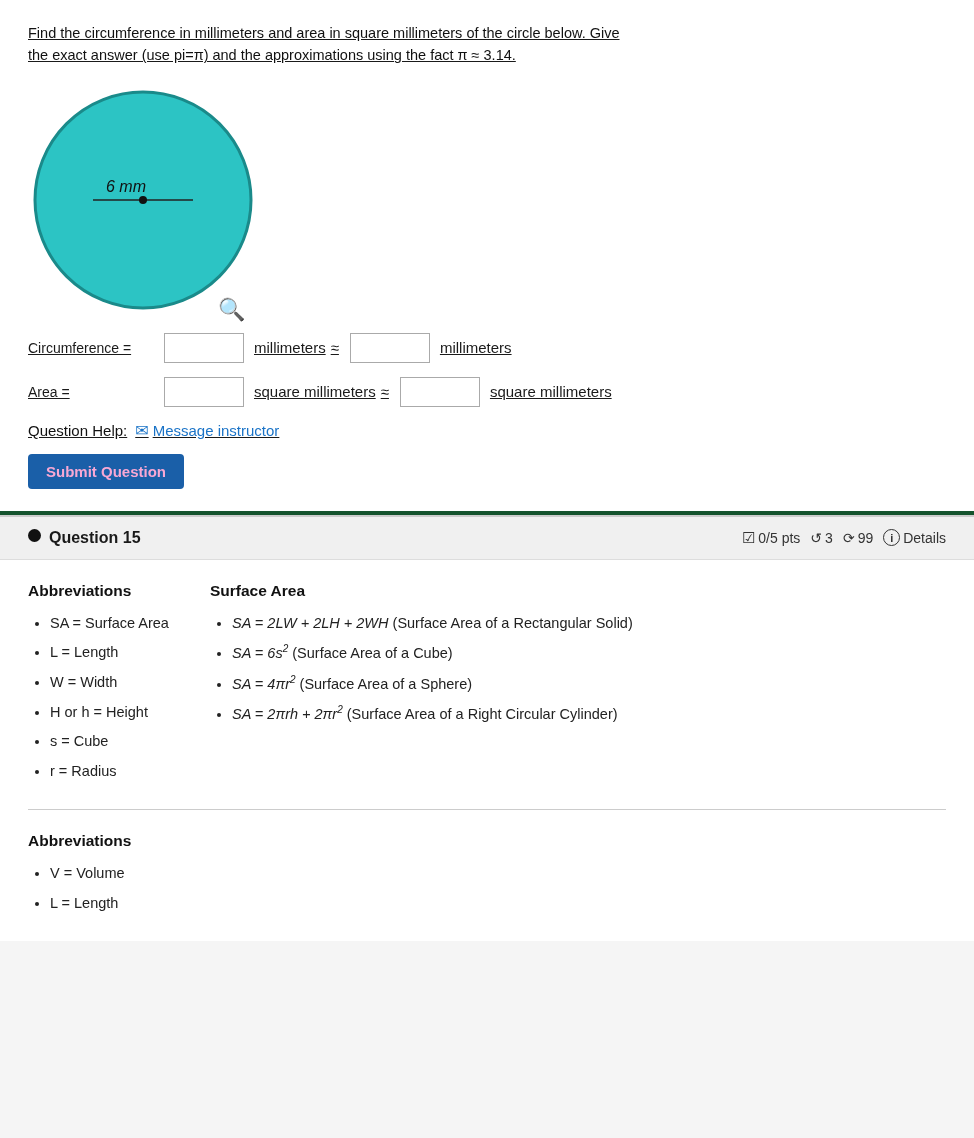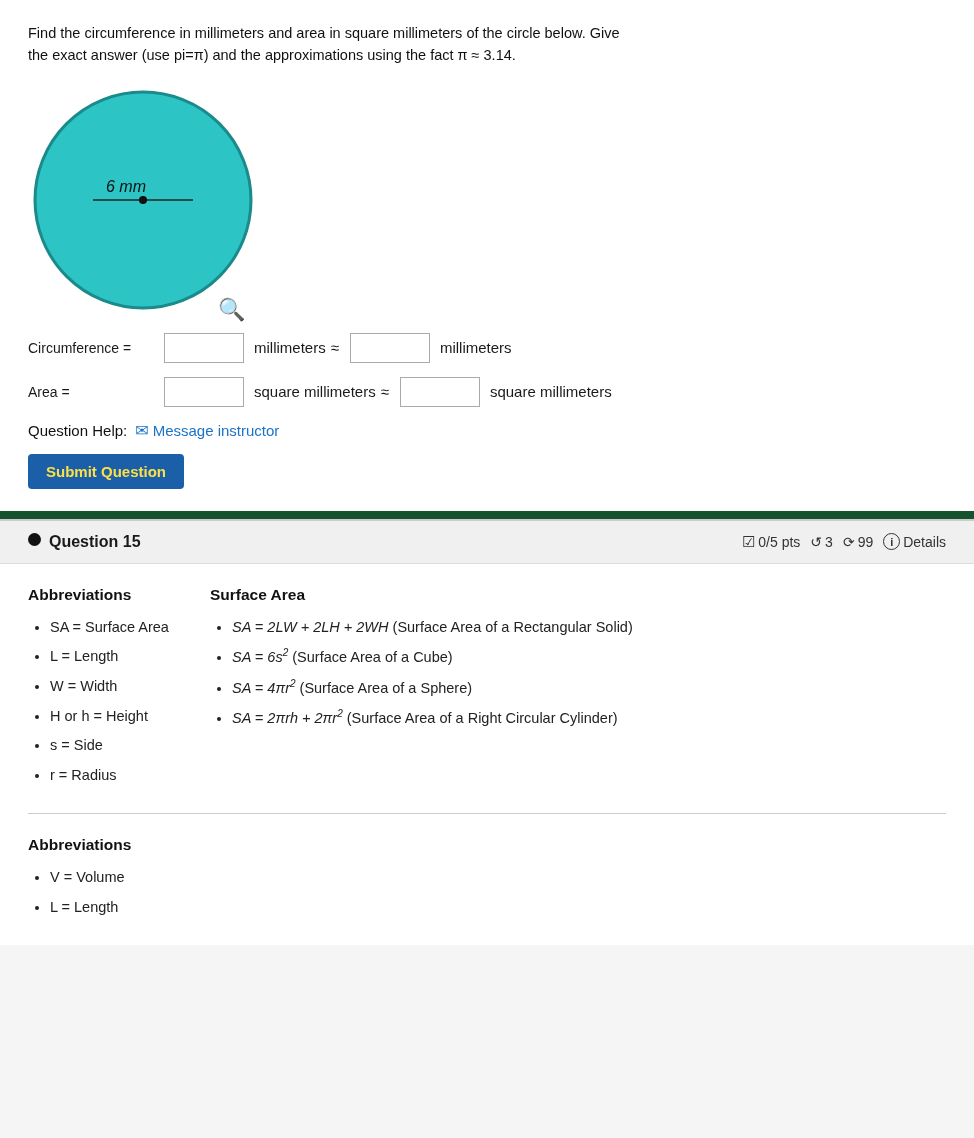--- a/index.html
+++ b/index.html
@@ -13,21 +13,22 @@
     }
     .main-container {
       background: #f5f5f5;
       width: 974px;
       min-height: 1138px;
       padding: 0;
     }
     .question-block {
       background: #fff;
       padding: 22px 28px 22px 28px;
-      border-bottom: 8px solid #14532d;
+      border-bottom: 4px solid #14532d;
+      text-decoration: underline;
     }
     .problem-text {
       font-size: 14.5px;
       line-height: 1.55;
       margin-bottom: 18px;
       color: #111;
     }
     .circle-area {
       display: flex;
       align-items: flex-end;
@@ -87,21 +88,21 @@
     }
     .message-link {
       color: #1a73c7;
       text-decoration: none;
       display: flex;
       align-items: center;
       gap: 4px;
     }
     .submit-btn {
       background: #1a5fa8;
-      color: #fde047;
+      color: #f9a8d4;
       border: none;
       padding: 9px 18px;
       font-size: 15px;
       font-weight: bold;
       border-radius: 4px;
       cursor: pointer;
     }
     
     .q15-header {
       background: #f0f0f0;
@@ -273,21 +274,21 @@
   <div class="reference-block">
 
     <div class="ref-columns">
       <div class="ref-col-abbr">
         <div class="ref-section-title">Abbreviations</div>
         <ul class="ref-list">
           <li><span>SA = Surface Area</span></li>
           <li><span>L = Length</span></li>
           <li><span>W = Width</span></li>
           <li><span>H or h = Height</span></li>
-          <li><span>s = Side</span></li>
+          <li><span>s = Cube</span></li>
           <li><span>r = Radius</span></li>
         </ul>
       </div>
       <div class="ref-col-formulas">
         <div class="ref-section-title">Surface Area</div>
         <ul class="ref-list">
           <li>
             <span class="math-formula"><i>SA</i> = 2<i>LW</i> + 2<i>LH</i> + 2<i>WH</i></span> (Surface Area of a Rectangular Solid)
           </li>
           <li>

